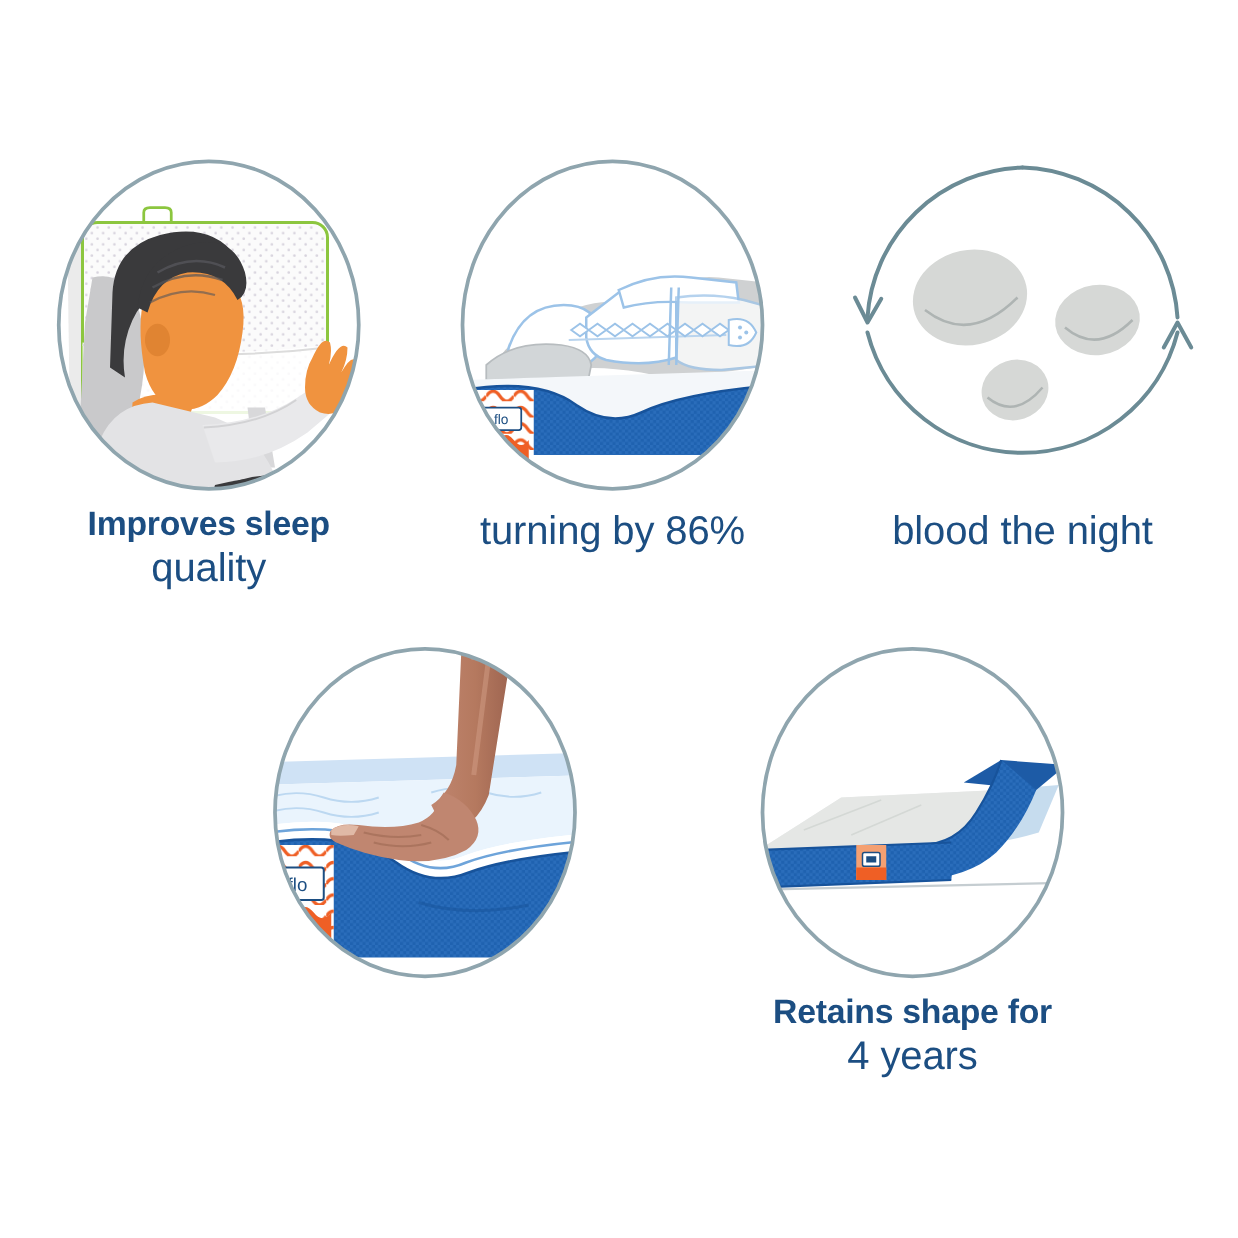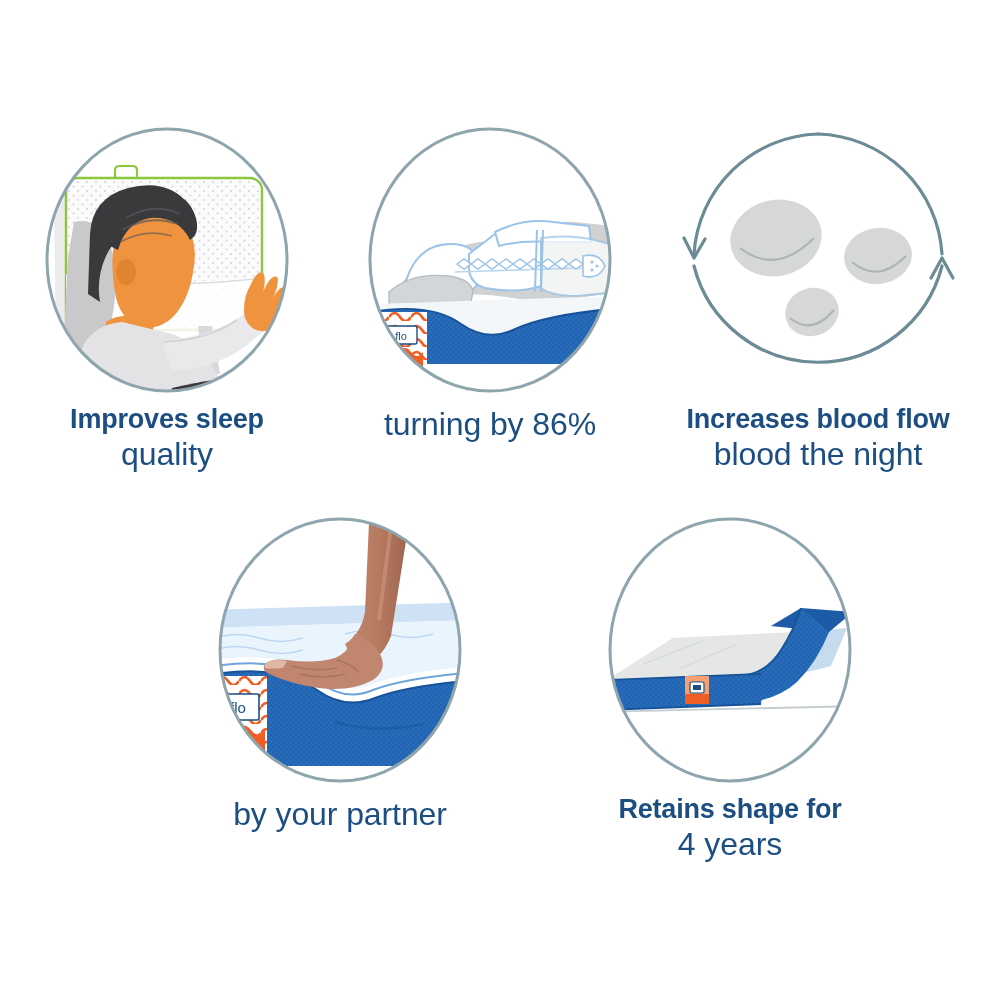--- a/index.html
+++ b/index.html
@@ -242,21 +242,20 @@
           <ellipse cx="108" cy="112" rx="46" ry="38" fill="#d6d8d6" transform="rotate(-12 108 112)"></ellipse>
           <path d="M72 122 Q108 150 146 112" fill="none" stroke="#aeb4b3" stroke-width="2"></path>
           <ellipse cx="210" cy="130" rx="34" ry="28" fill="#d6d8d6" transform="rotate(-8 210 130)"></ellipse>
           <path d="M184 136 Q210 158 238 130" fill="none" stroke="#aeb4b3" stroke-width="2"></path>
           <ellipse cx="144" cy="186" rx="27" ry="24" fill="#d6d8d6" transform="rotate(-18 144 186)"></ellipse>
           <path d="M122 192 Q144 210 166 184" fill="none" stroke="#aeb4b3" stroke-width="2"></path>
         </g>
       </svg>
     </div>
     <div class="caption">
-      <span class="l1">Increases blood flow</span>
       <span class="l2">blood the night</span>
     </div>
   </div>
 
   <div class="feature" id="feat-3">
     <div class="circle-wrap">
       <svg width="290" height="272" viewBox="0 0 290 272">
         <defs>
           <clipPath id="clip3">
               <ellipse cx="145" cy="134" rx="120" ry="131"></ellipse>
@@ -316,21 +315,20 @@
             <path d="M96 150 Q120 156 142 152"></path>
             <path d="M104 158 Q128 164 150 158"></path>
             <path d="M142 144 Q156 148 164 156"></path>
           </g>
           <path d="M70 148 Q78 142 92 145 L88 152 Q76 153 70 152 Z" fill="#e0b9a6"></path>
         </g>
         <ellipse cx="145" cy="134" rx="120" ry="131" fill="none" stroke="#8fa5ae" stroke-width="3"></ellipse>
       </svg>
     </div>
     <div class="caption">
-      <span class="l2">by your partner</span>
     </div>
   </div>
 
   <div class="feature" id="feat-4">
     <div class="circle-wrap">
       <svg width="290" height="272" viewBox="0 0 290 272">
         <defs>
           <clipPath id="clip4">
               <ellipse cx="145" cy="134" rx="120" ry="131"></ellipse>
             </clipPath>

